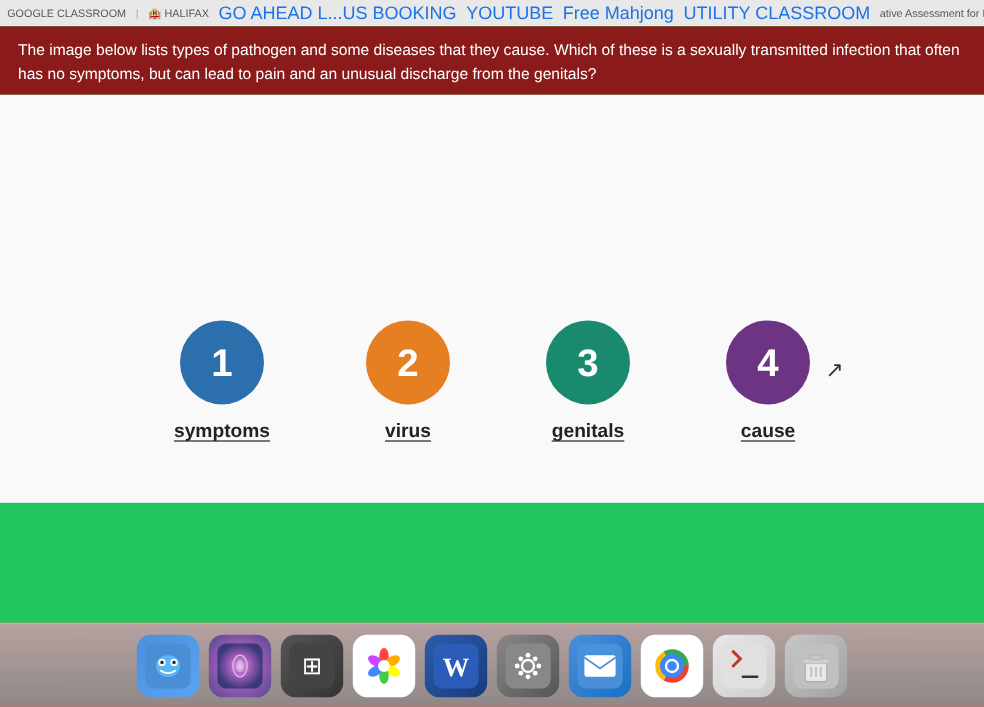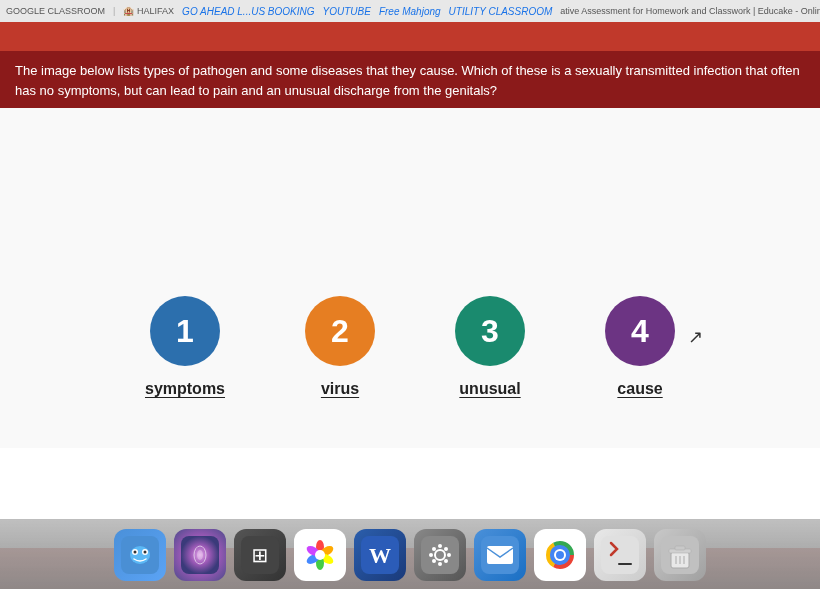--- a/index.html
+++ b/index.html
@@ -26,33 +26,31 @@
       overflow: hidden;
       white-space: nowrap;
     }
 
     .browser-tab {
       font-size: 9px;
       color: #555;
     }
 
     .browser-bookmark {
-      font-size: 10px;
+      font-size: 15px;
       color: #1a73e8;
       cursor: pointer;
-      font-style: italic;
     }
 
     
     .page-content {
       width: 100%;
       height: calc(589px - 22px - 70px);
-      background: #ffffff;
+      background: #22c55e;
       position: relative;
-      margin-top: 29px;
     }
 
     
     .question-area {
       background: #8b1a1a;
       color: #fff;
       padding: 10px 15px 8px;
       font-size: 13px;
       line-height: 1.5;
     }
@@ -211,21 +209,21 @@
         <div class="option-circle orange">
           <span>2</span>
         </div>
         <span class="option-label">virus</span>
       </div>
 
       <div class="option-item">
         <div class="option-circle teal">
           <span>3</span>
         </div>
-        <span class="option-label">unusual</span>
+        <span class="option-label">genitals</span>
       </div>
 
       <div class="option-item" style="position:relative;">
         <div class="option-circle purple">
           <span>4</span>
         </div>
         <span class="option-label">cause</span>
 
         <span class="cursor-arrow" style="position:absolute; top:30px; right:-28px;">↗</span>
       </div>

